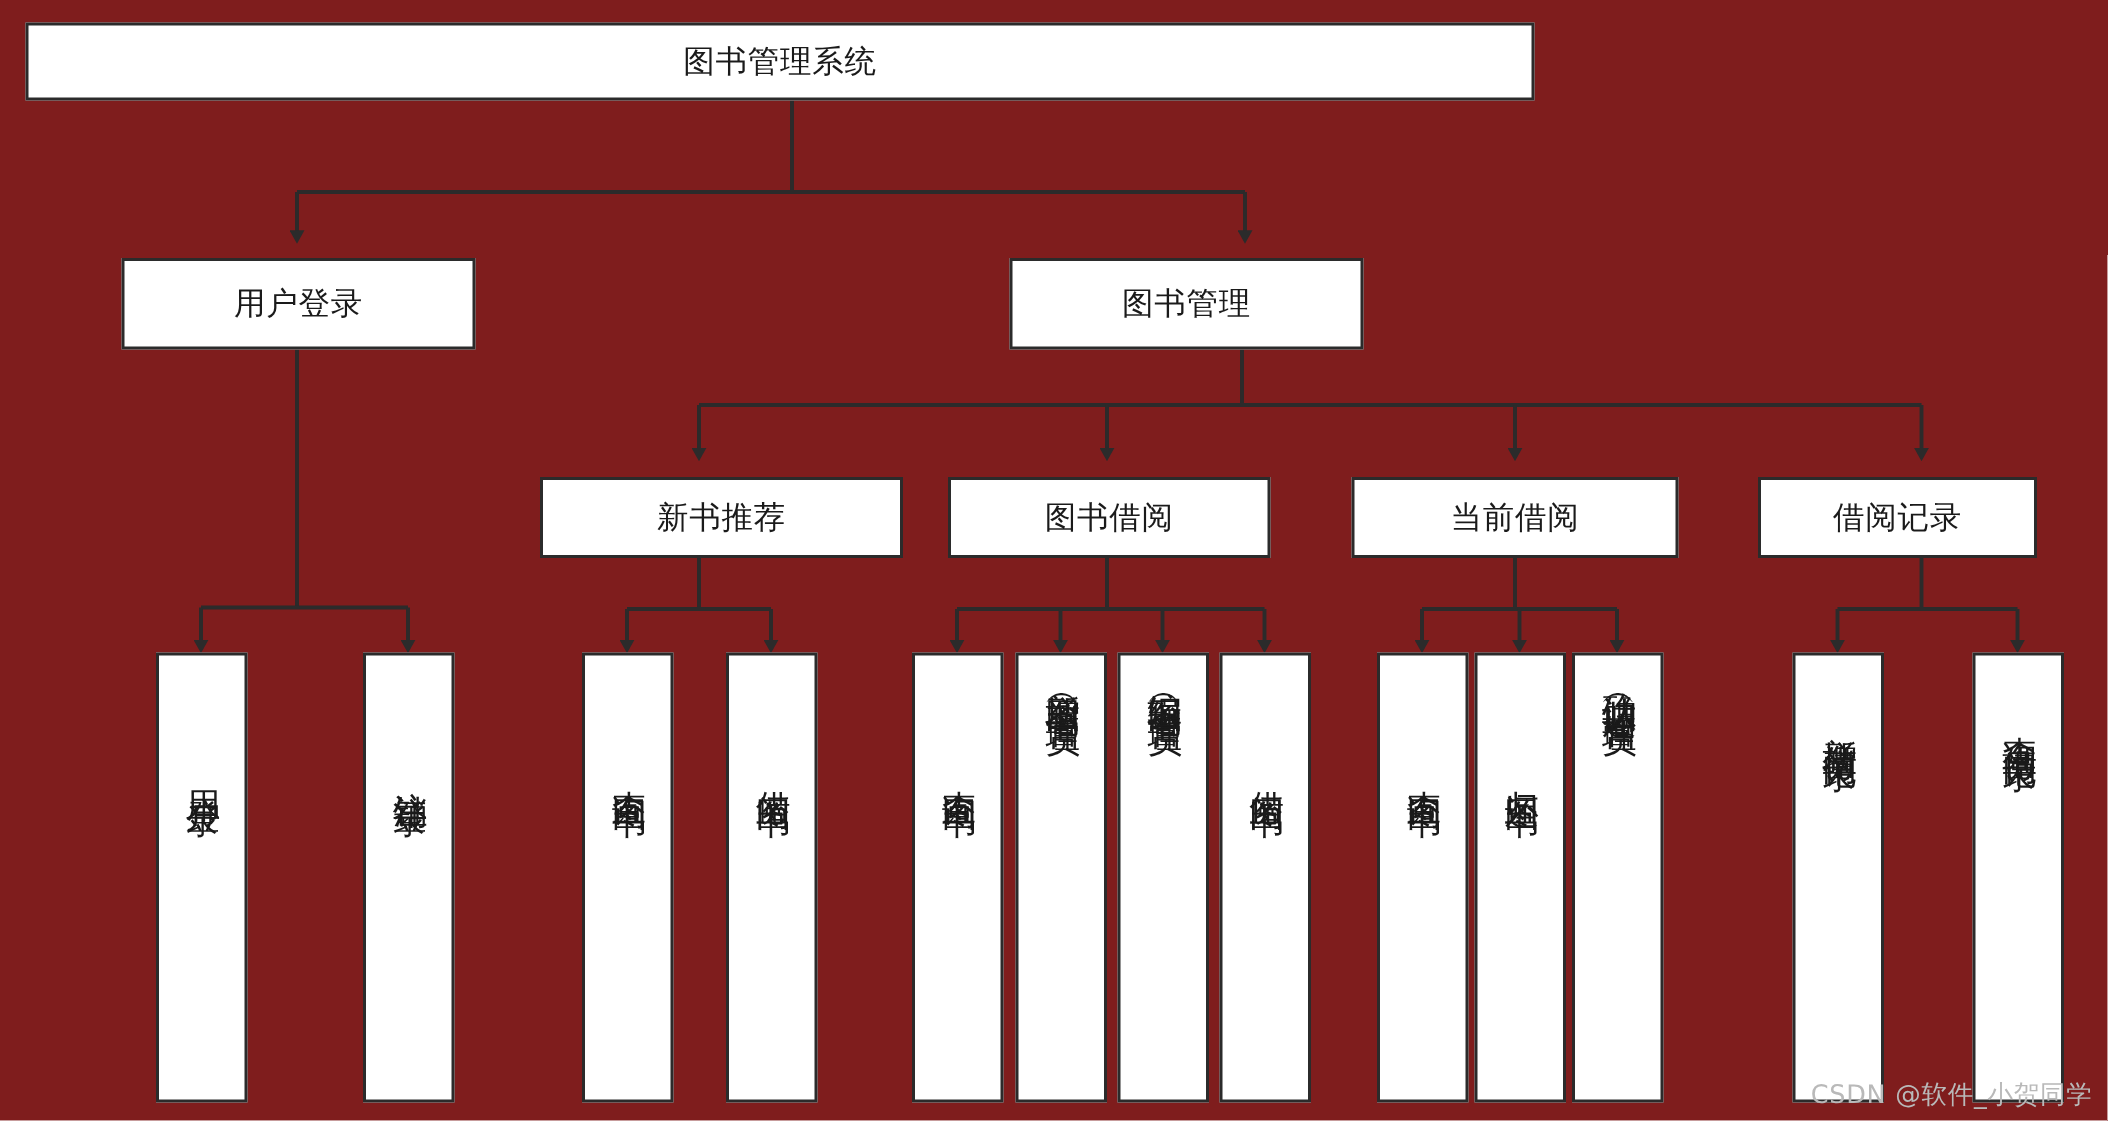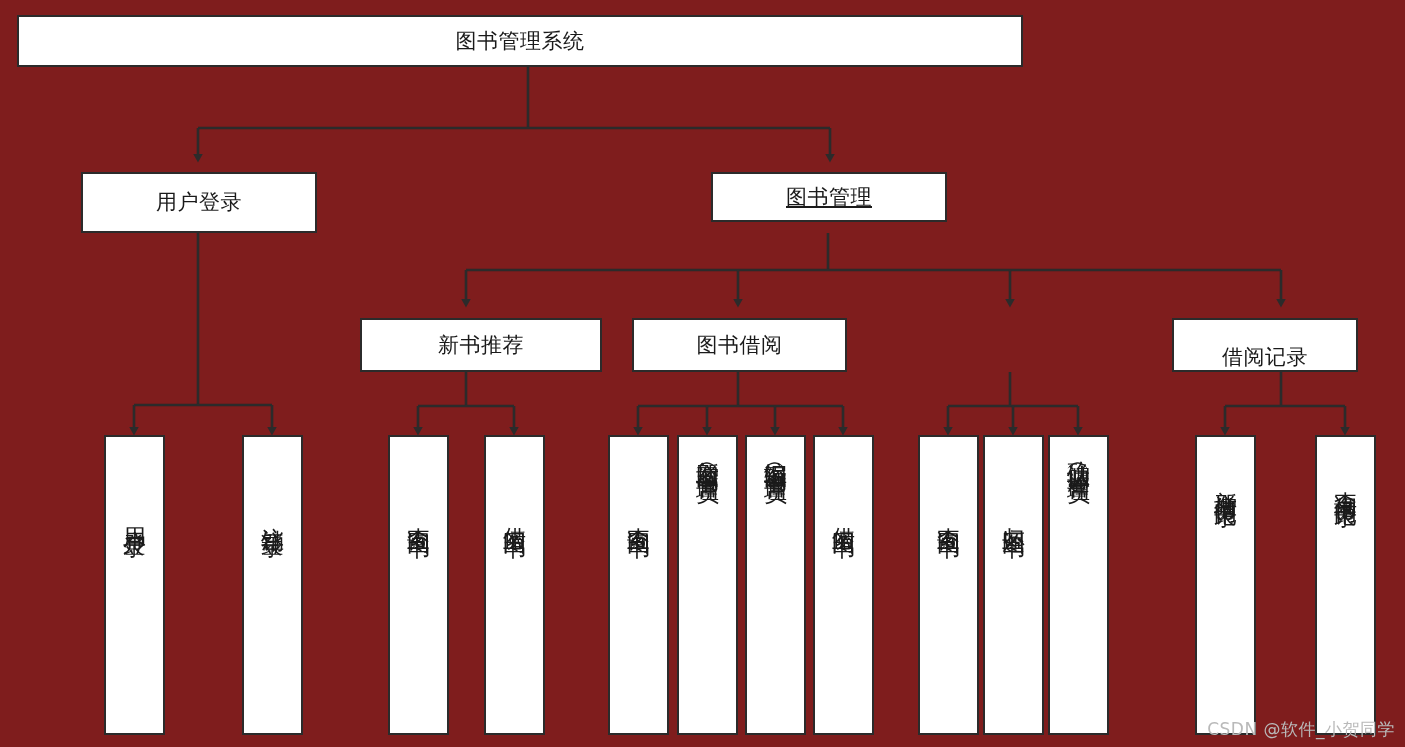--- a/index.html
+++ b/index.html
@@ -120,31 +120,34 @@
     </g>
   </svg>
 
   <div class="node horiz" style="left:17px; top:15px; width:1006px; height:52px;">
     <span class="label">图书管理系统</span>
   </div>
 
   <div class="node horiz" style="left:81px; top:172px; width:236px; height:61px;">
     <span class="label">用户登录</span>
   </div>
-  <div class="node horiz" style="left:711px; top:172px; width:236px; height:50px;text-decoration:underline;">
+  <div class="node horiz" style="left:673px; top:172px; width:236px; height:61px;">
     <span class="label">图书管理</span>
   </div>
 
   <div class="node horiz" style="left:360px; top:318px; width:242px; height:54px;">
     <span class="label">新书推荐</span>
   </div>
   <div class="node horiz" style="left:632px; top:318px; width:215px; height:54px;">
     <span class="label">图书借阅</span>
   </div>
-  <div class="node horiz" style="left:1172px; top:318px; width:186px; height:54px;align-items:flex-end;">
+  <div class="node horiz" style="left:901px; top:318px; width:218px; height:54px;">
+    <span class="label">当前借阅</span>
+  </div>
+  <div class="node horiz" style="left:1172px; top:318px; width:186px; height:54px;">
     <span class="label">借阅记录</span>
   </div>
 
   <div class="node vert" style="left:104px; top:435px; width:61px; height:300px; padding-top:72px;">
     <span class="label">用户登录</span>
   </div>
   <div class="node vert" style="left:242px; top:435px; width:61px; height:300px; padding-top:72px;">
     <span class="label">注销登录</span>
   </div>
 

